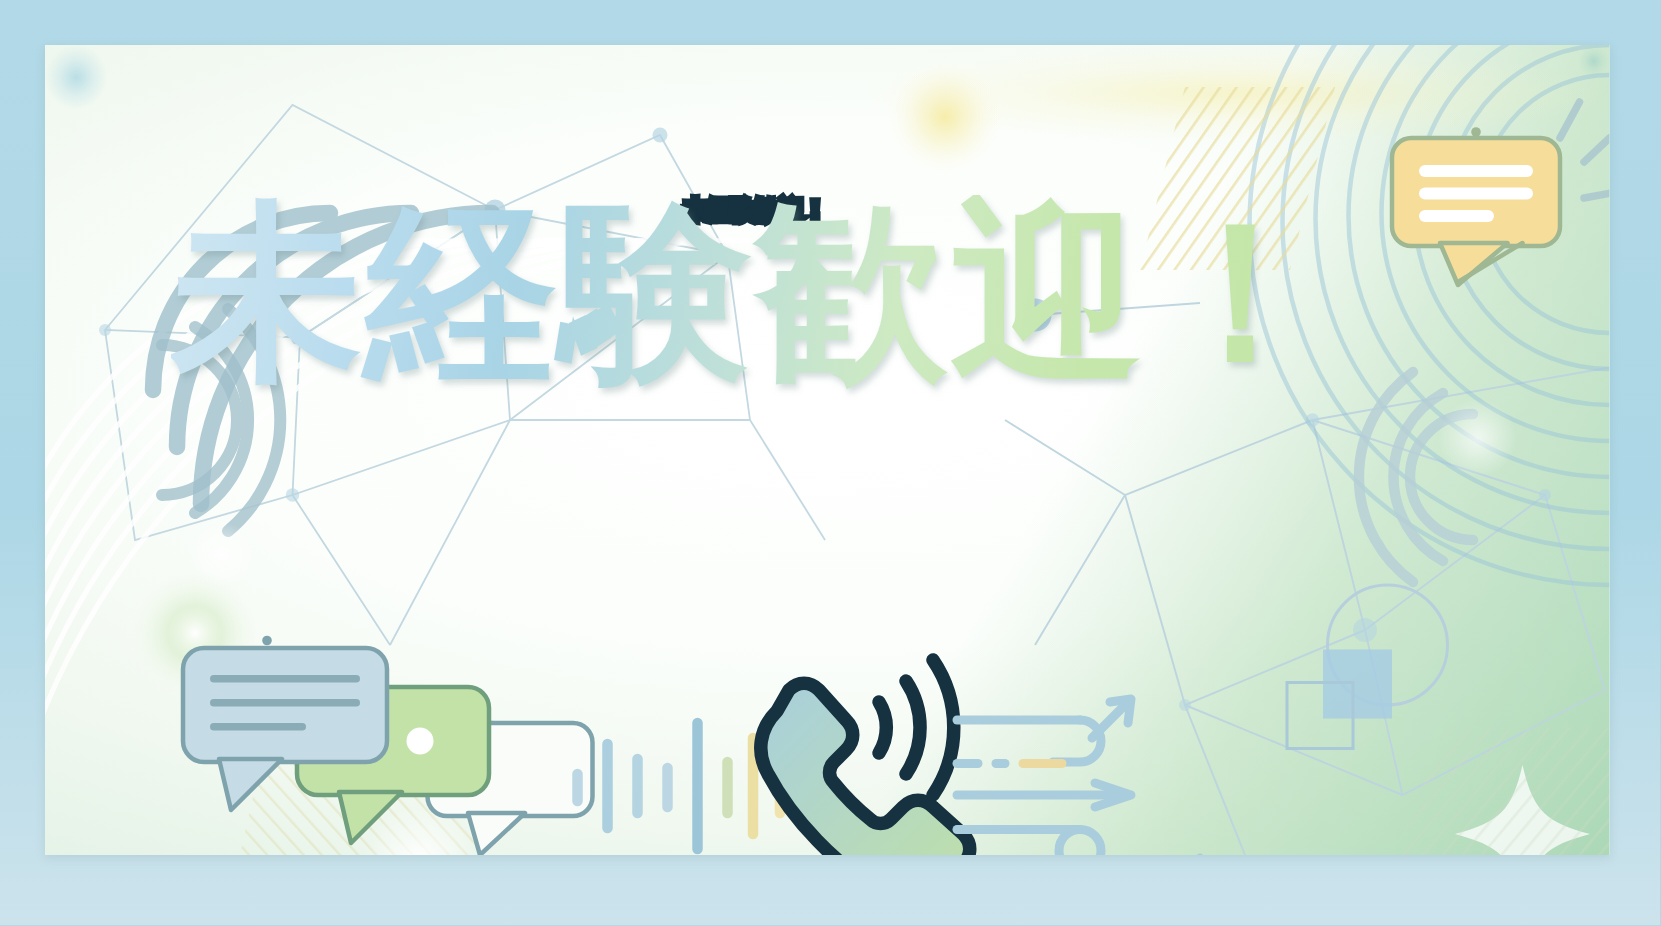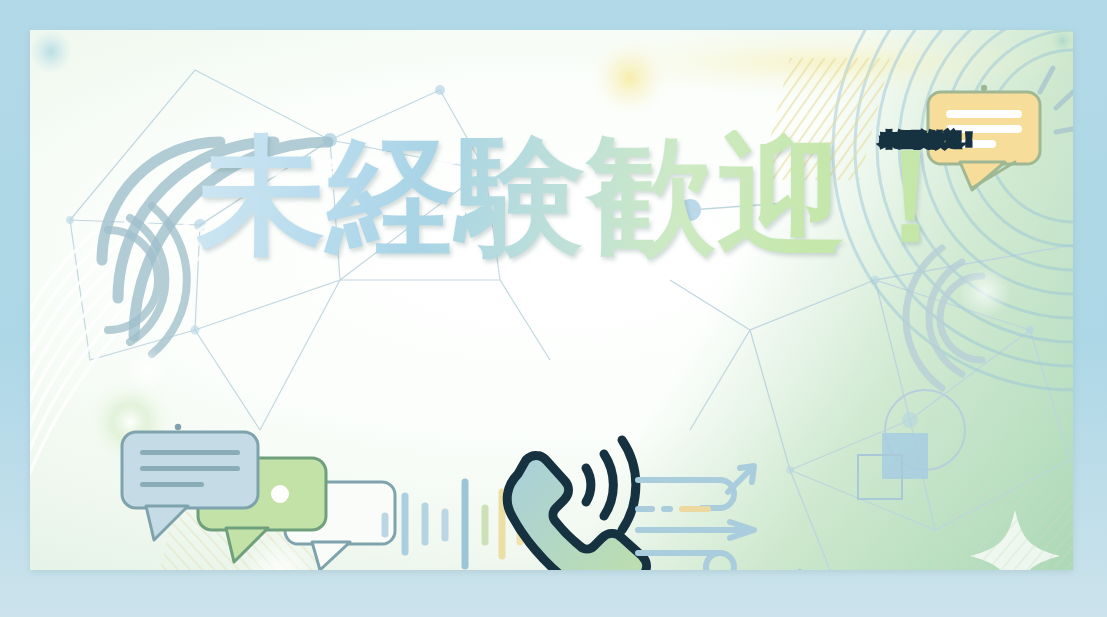--- a/index.html
+++ b/index.html
@@ -44,21 +44,21 @@
   }
   #wash-yellow{
     background:radial-gradient(closest-side at 76% 6%, rgba(246,238,170,.55) 0%, rgba(248,244,200,.25) 55%, rgba(255,255,255,0) 100%);
   }
   #wash-green-tr{
     background:radial-gradient(closest-side at 88% -6%, rgba(168,214,150,.55) 0%, rgba(205,232,190,.28) 58%, rgba(255,255,255,0) 100%);
   }
 
   
   #headline{
-    position:absolute;left:0;top:100px;width:947px;text-align:right;
+    position:absolute;left:0;top:100px;width:947px;text-align:center;
     z-index:30;
     text-decoration:underline;
   }
   .line{
     position:relative;display:block;
     font-family:"DejaVu Sans","Liberation Sans",sans-serif;
     font-weight:700;white-space:nowrap;
   }
   #line1{
     font-size:128px;line-height:132px;letter-spacing:2px;

